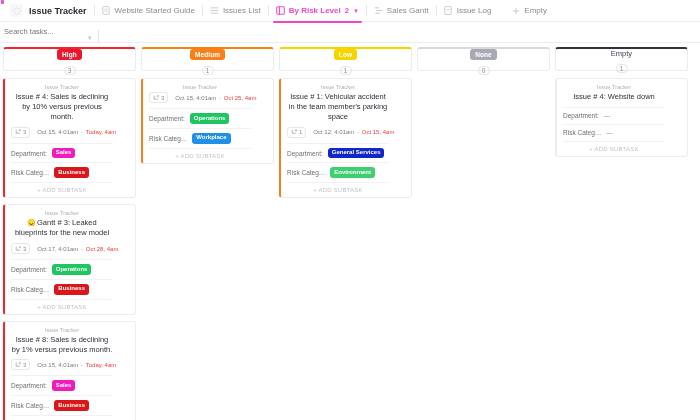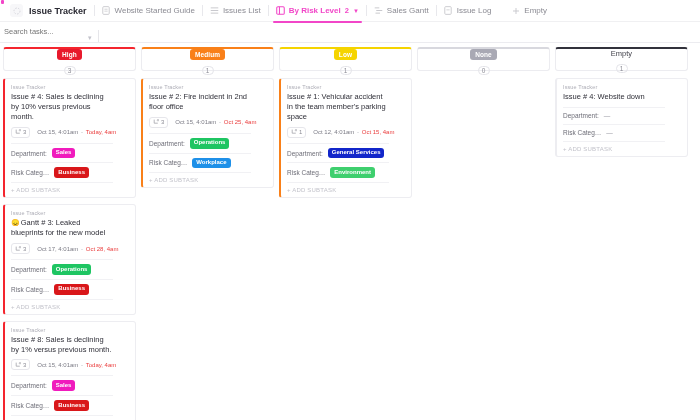--- a/index.html
+++ b/index.html
@@ -109,20 +109,21 @@
   .cards { display: flex; flex-direction: column; gap: 6px; }
 
   .card {
     background: #fff;
     border: 1px solid #ededf1;
     border-radius: 3px;
     border-left-width: 2px;
     border-left-style: solid;
     padding: 5px 22px 0 6px;
     position: relative;
+    text-align: center;
   }
   .card-list { font-size: 5.5px; color: #adadb6; margin-bottom: 2px; letter-spacing: .1px; }
   .card-title {
     font-size: 7.5px; color: #2f2f38; line-height: 1.32;
     margin-bottom: 5px;
   }
   .emoji { font-size: 7px; margin-right: 1px; }
 
   .meta-row { display: flex; align-items: center; gap: 7px; margin-bottom: 5px; }
   .subtask-chip {
@@ -331,21 +332,20 @@
       </div>
     </div>
     <div class="column">
       <div class="col-header" style="border-top-color: rgb(249, 128, 25);">
         <span class="status-pill" style="background: rgb(249, 128, 25);">Medium</span>
         <span class="count-bubble">1</span>
       </div>
       <div class="cards">
         <div class="card" style="border-left-color: rgb(249, 128, 25);">
           <div class="card-list">Issue Tracker</div>
-          <div class="card-title"><span>Issue # 2: Fire incident in 2nd floor office</span></div>
           <div class="meta-row">
             <span class="subtask-chip">
               <svg width="6" height="6" viewBox="0 0 10 10">
                 <path d="M2 1 V7 H8" fill="none" stroke="#9b9ba3" stroke-width="1.2"></path>
                 <circle cx="8.3" cy="2" r="1.3" fill="none" stroke="#9b9ba3" stroke-width="1"></circle>
               </svg>
               <span>3</span>
             </span>
             <span class="date-text"><span>Oct 15, 4:01am</span><span class="date-sep"> - </span><span class="date-due">Oct 25, 4am</span></span>
           </div>

